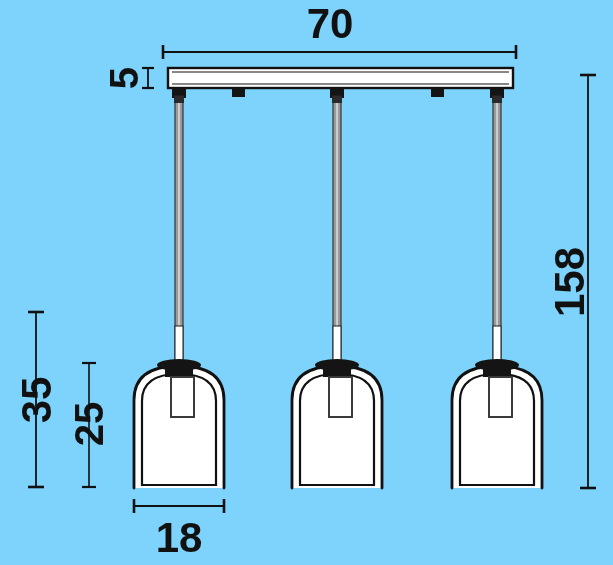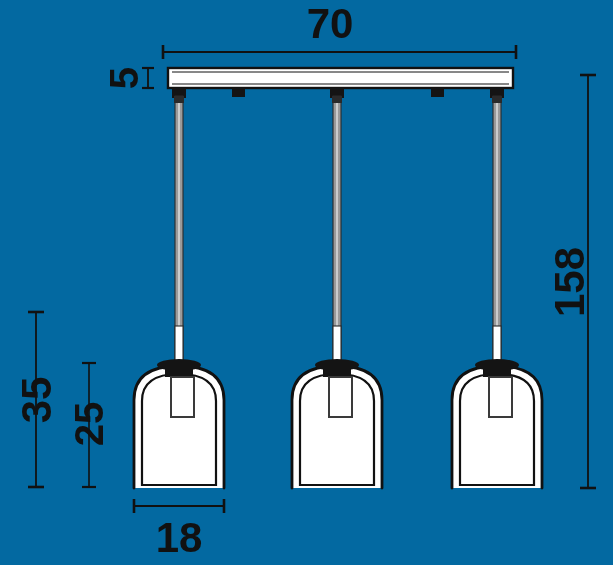--- a/index.html
+++ b/index.html
@@ -7,21 +7,21 @@
     padding: 0;
     background: #ffffff;
   }
   body {
     font-family: "Liberation Sans", sans-serif;
   }
   #drawing-root {
     position: relative;
     width: 613px;
     height: 565px;
-    background: #0369a1;
+    background: #7dd3fc;
     overflow: hidden;
   }
   svg#technical-drawing {
     display: block;
     width: 613px;
     height: 565px;
   }
   .dim-text {
     font-family: "Liberation Sans", sans-serif;
     font-weight: bold;

